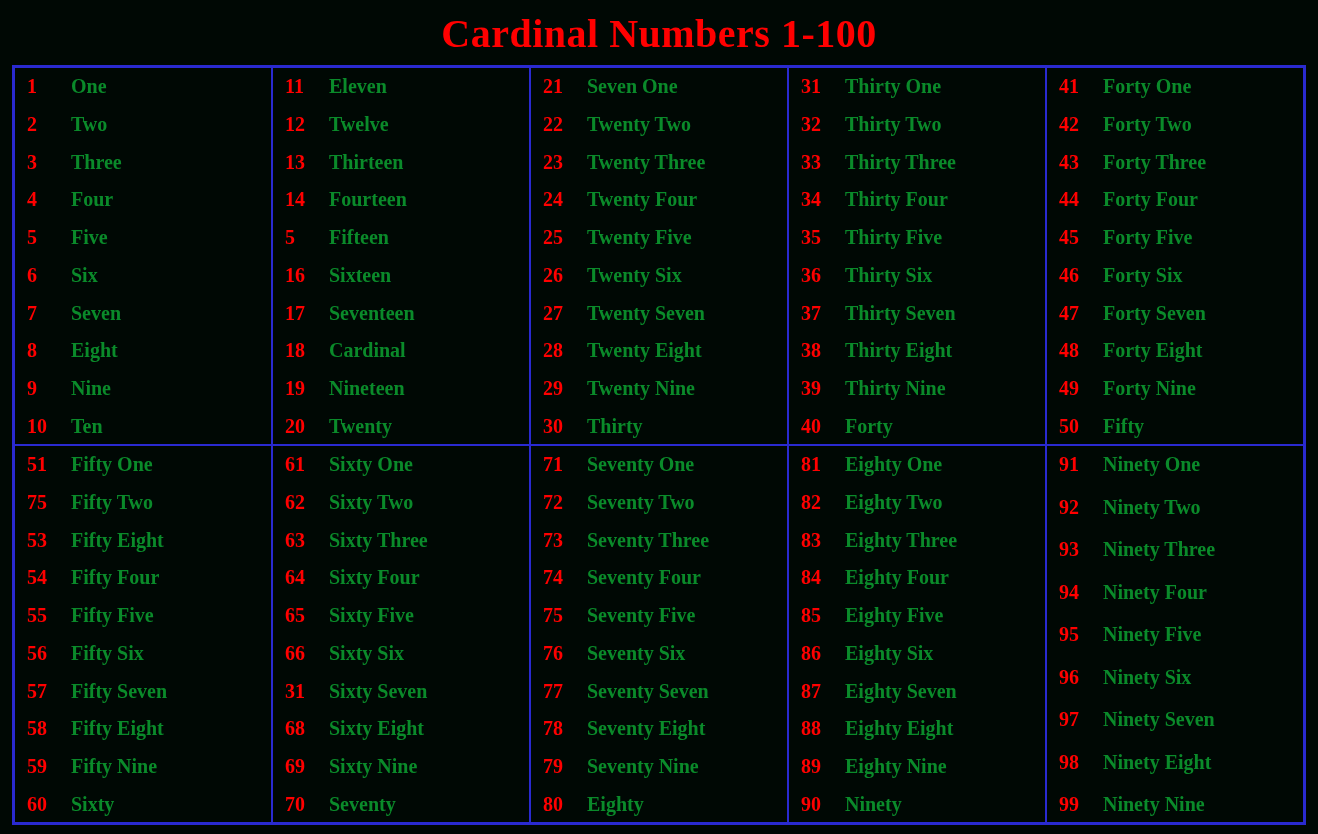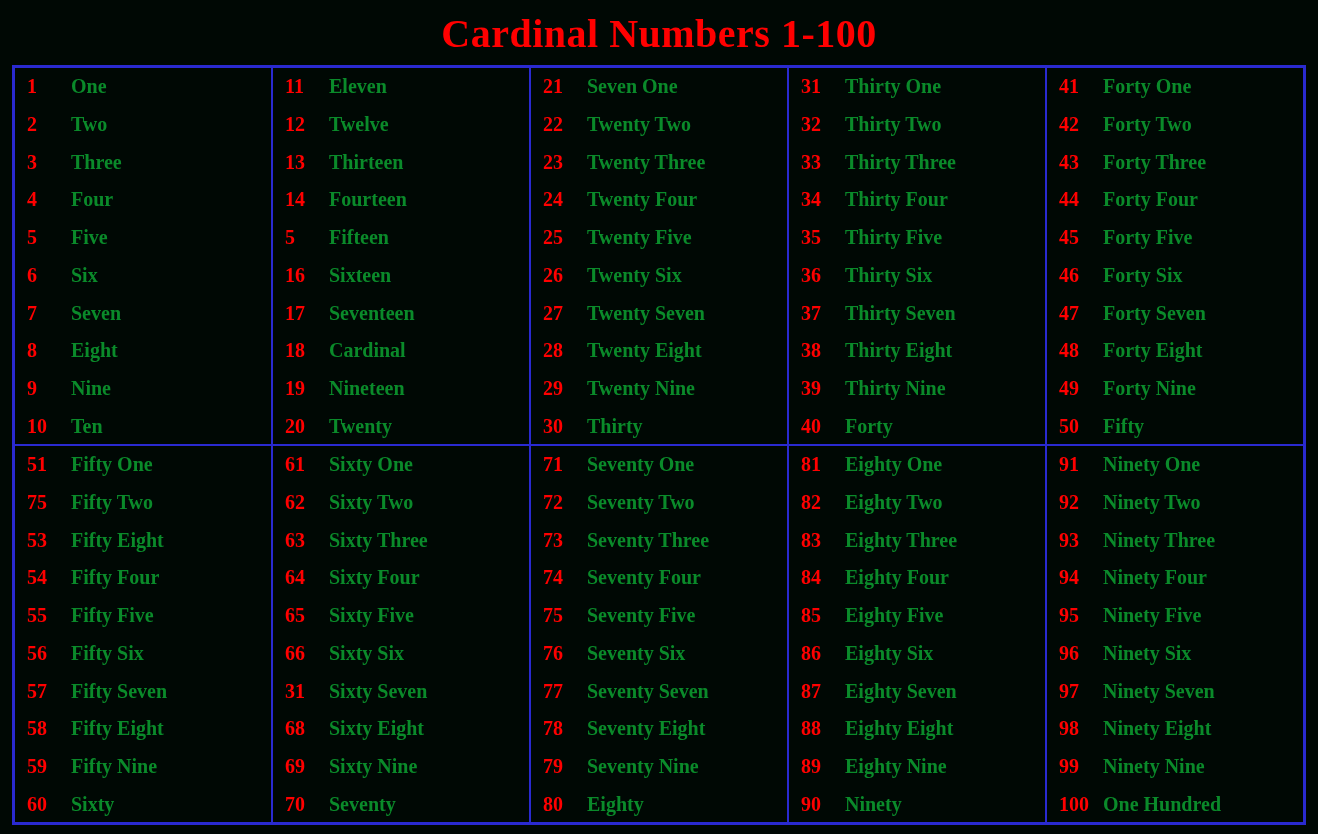--- a/index.html
+++ b/index.html
@@ -471,19 +471,15 @@
           <span class="word">Ninety Seven</span>
         </div>
         <div class="row">
           <span class="num">98</span>
           <span class="word">Ninety Eight</span>
         </div>
         <div class="row">
           <span class="num">99</span>
           <span class="word">Ninety Nine</span>
         </div>
-        <div class="row">
-          <span class="num">100</span>
-          <span class="word">One Hundred</span>
-        </div>
       </div>
     </div>
 </div>
 
 </body></html>

